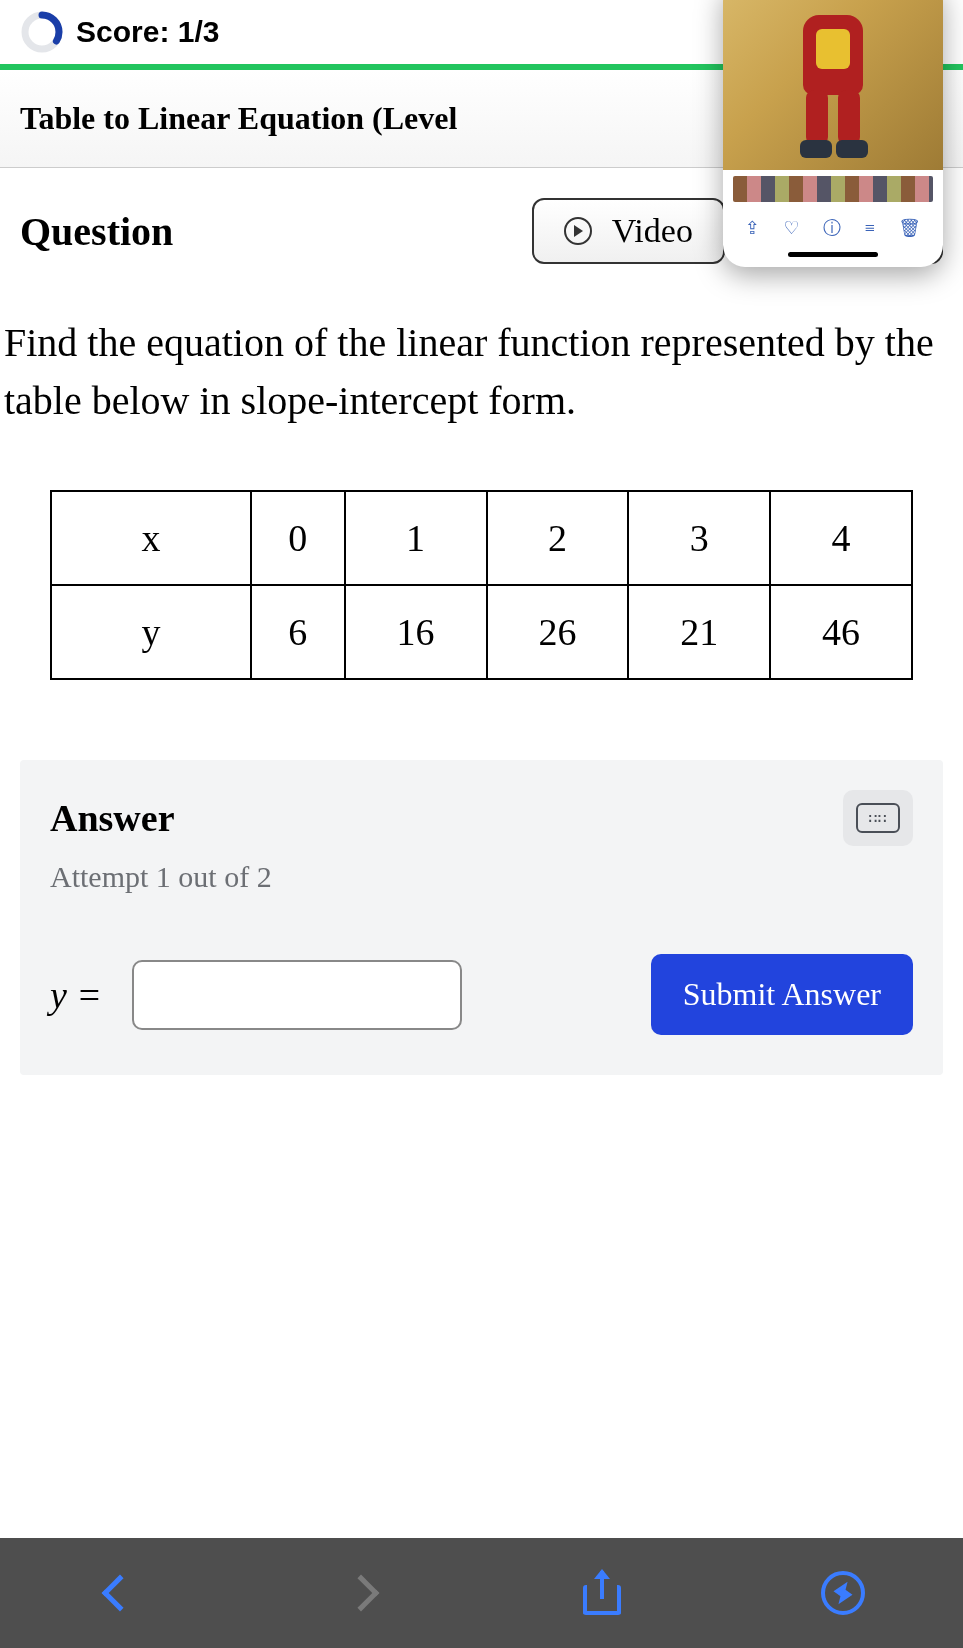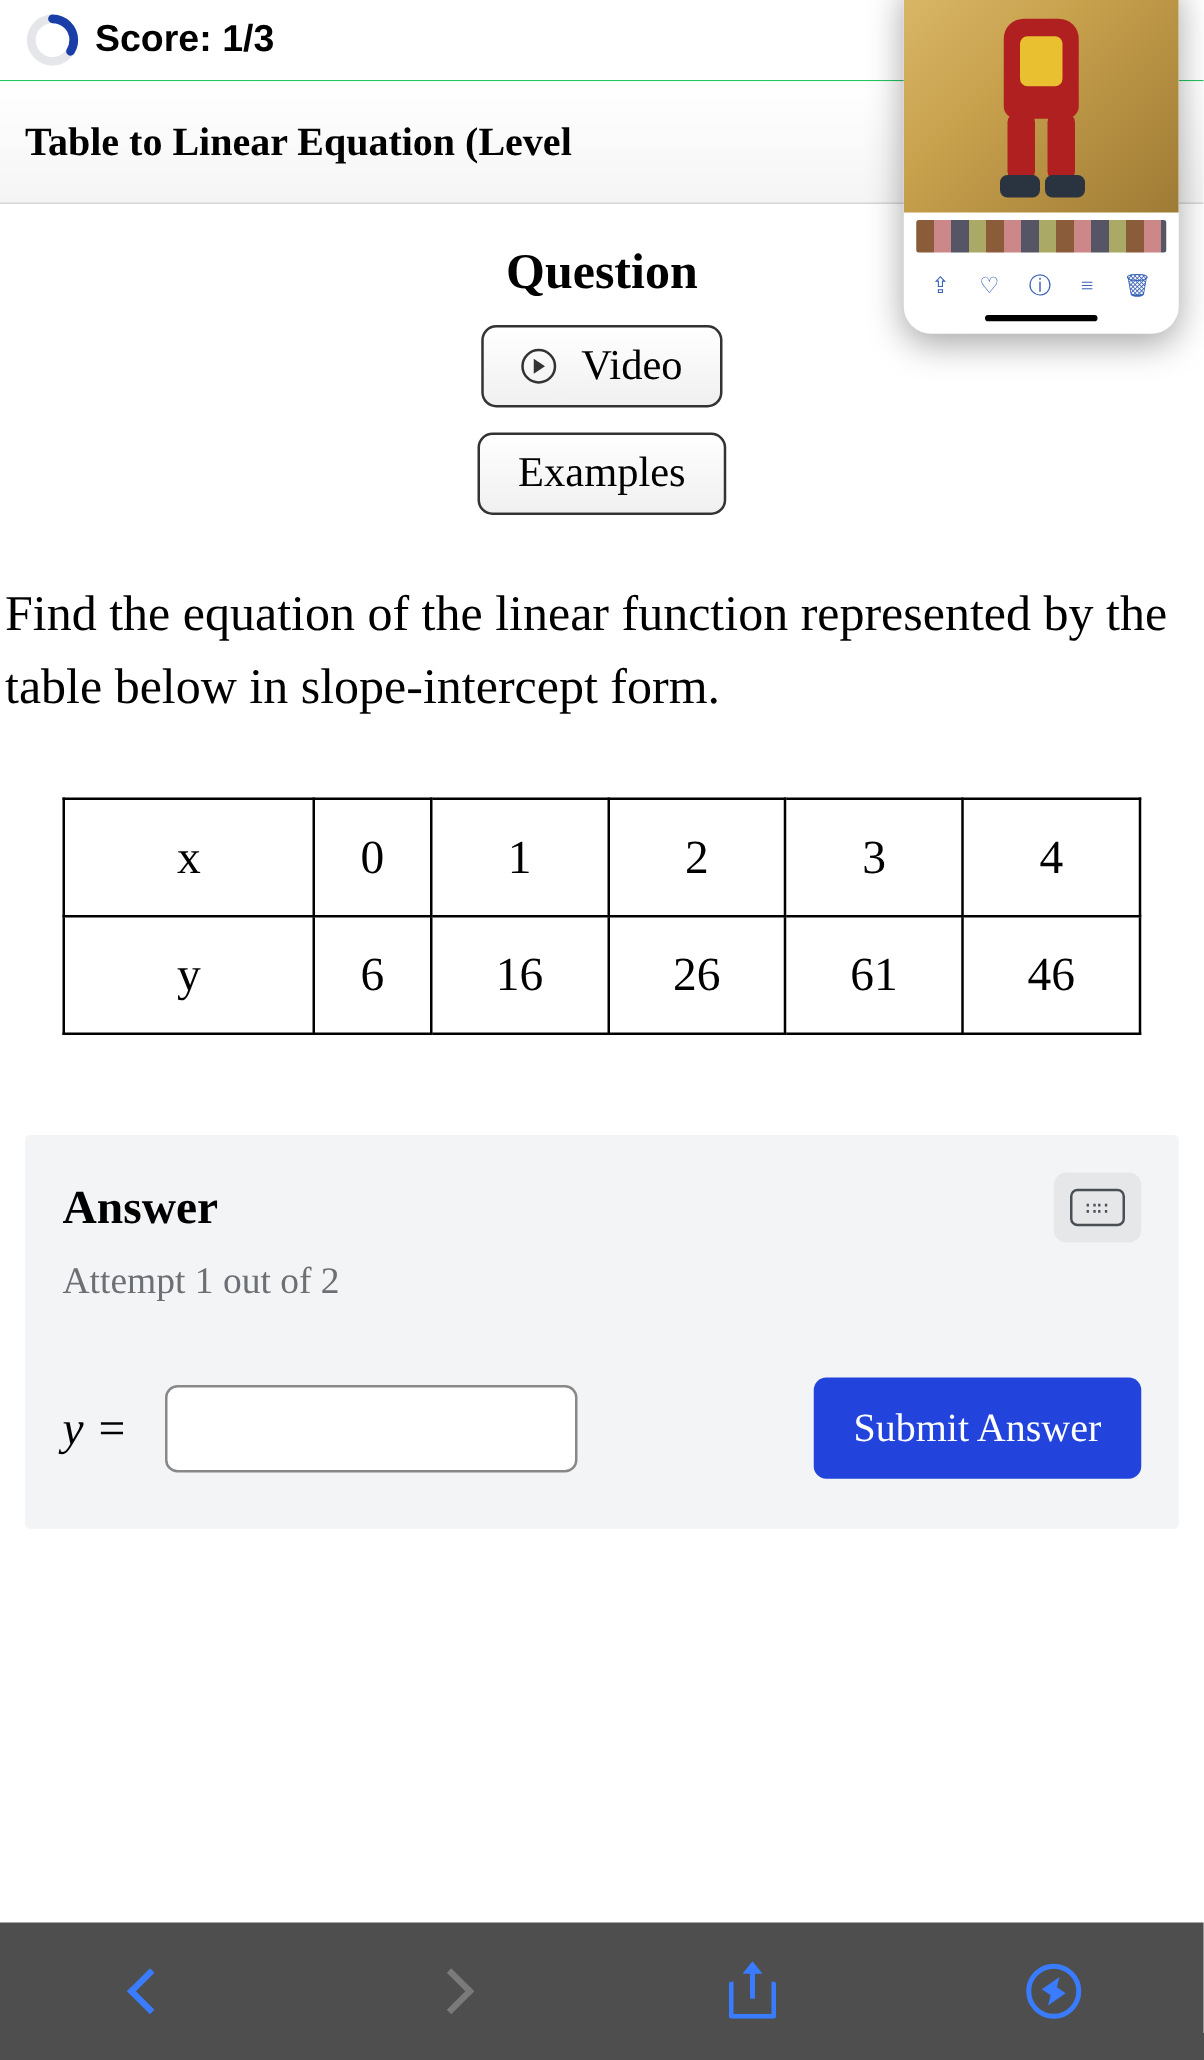--- a/index.html
+++ b/index.html
@@ -8,39 +8,38 @@
   background: #fff;
   width: 963px;
   height: 1648px;
   position: relative;
   overflow: hidden;
 }
 .score-bar {
   display: flex;
   align-items: center;
   padding: 10px 20px;
-  border-bottom: 1px solid #22c55e;
+  border-bottom: 6px solid #22c55e;
   gap: 12px;
 }
 .score-ring {
   width: 44px; height: 44px;
 }
 .score-text { font-size: 30px; font-weight: bold; font-family: -apple-system, sans-serif; }
 .title-bar {
   padding: 30px 20px 30px 20px;
   border-bottom: 1px solid #ccc;
   background: linear-gradient(#fff,#f5f5f5);
 }
 .page-title { font-size: 32px; font-weight: bold; }
 .question-row {
   display: flex;
   align-items: center;
   padding: 30px 20px;
   gap: 20px;
-  flex-direction: column;
 }
 .question-label { font-size: 40px; font-weight: bold; flex: 1; }
 .pill-btn {
   border: 2px solid #333;
   border-radius: 12px;
   padding: 12px 30px;
   font-size: 34px;
   font-family: Georgia, serif;
   background: linear-gradient(#fff,#f0f0f0);
   display: flex;
@@ -217,21 +216,21 @@
       <td>1</td>
       <td>2</td>
       <td>3</td>
       <td>4</td>
     </tr>
     <tr>
       <td class="hdr">y</td>
       <td>6</td>
       <td>16</td>
       <td>26</td>
-      <td>61</td>
+      <td>21</td>
       <td>46</td>
     </tr>
   </tbody>
     </table>
 </div>
 
 <div class="answer-box">
   <div class="answer-head">
     <div class="answer-title">Answer</div>
     <div class="kbd-btn">

